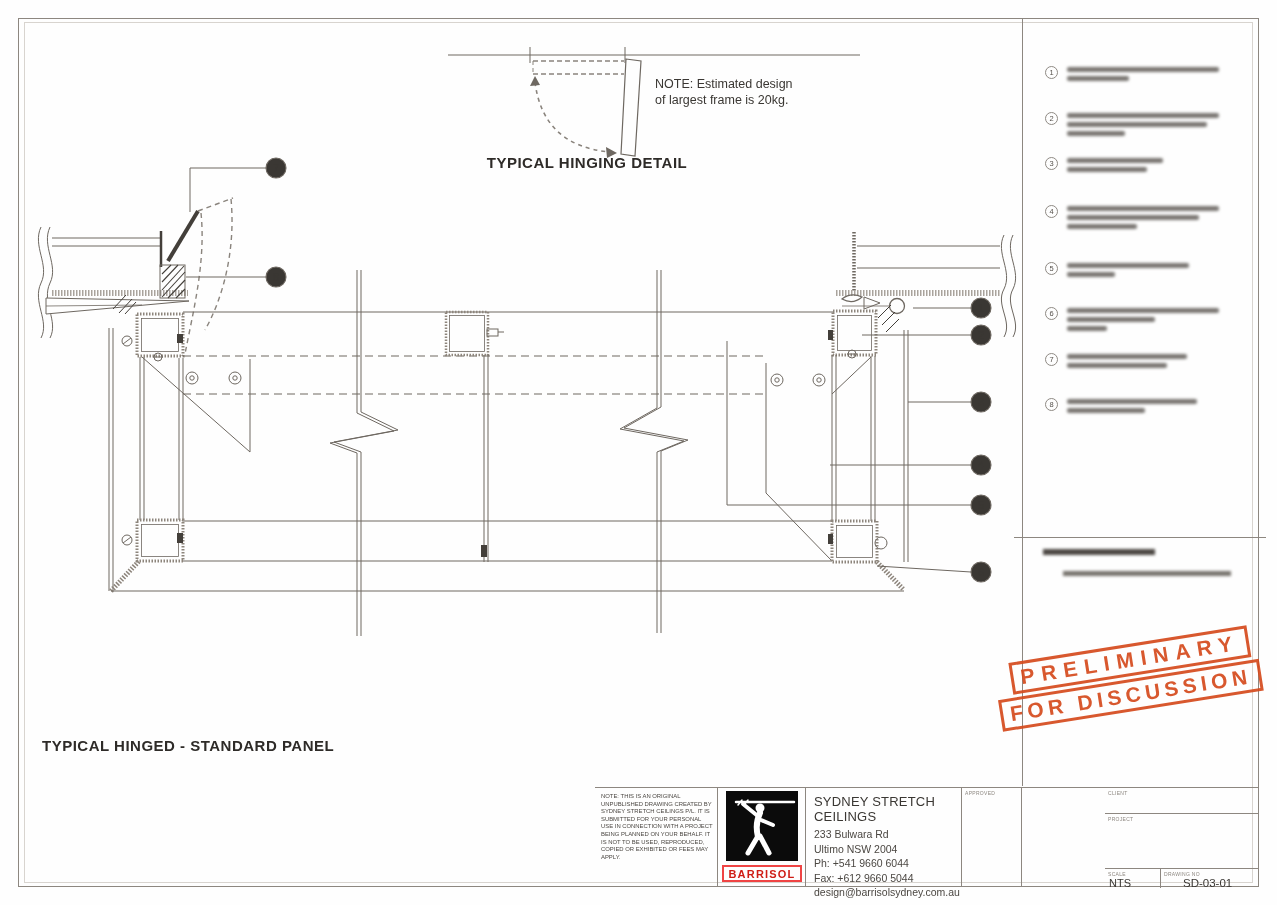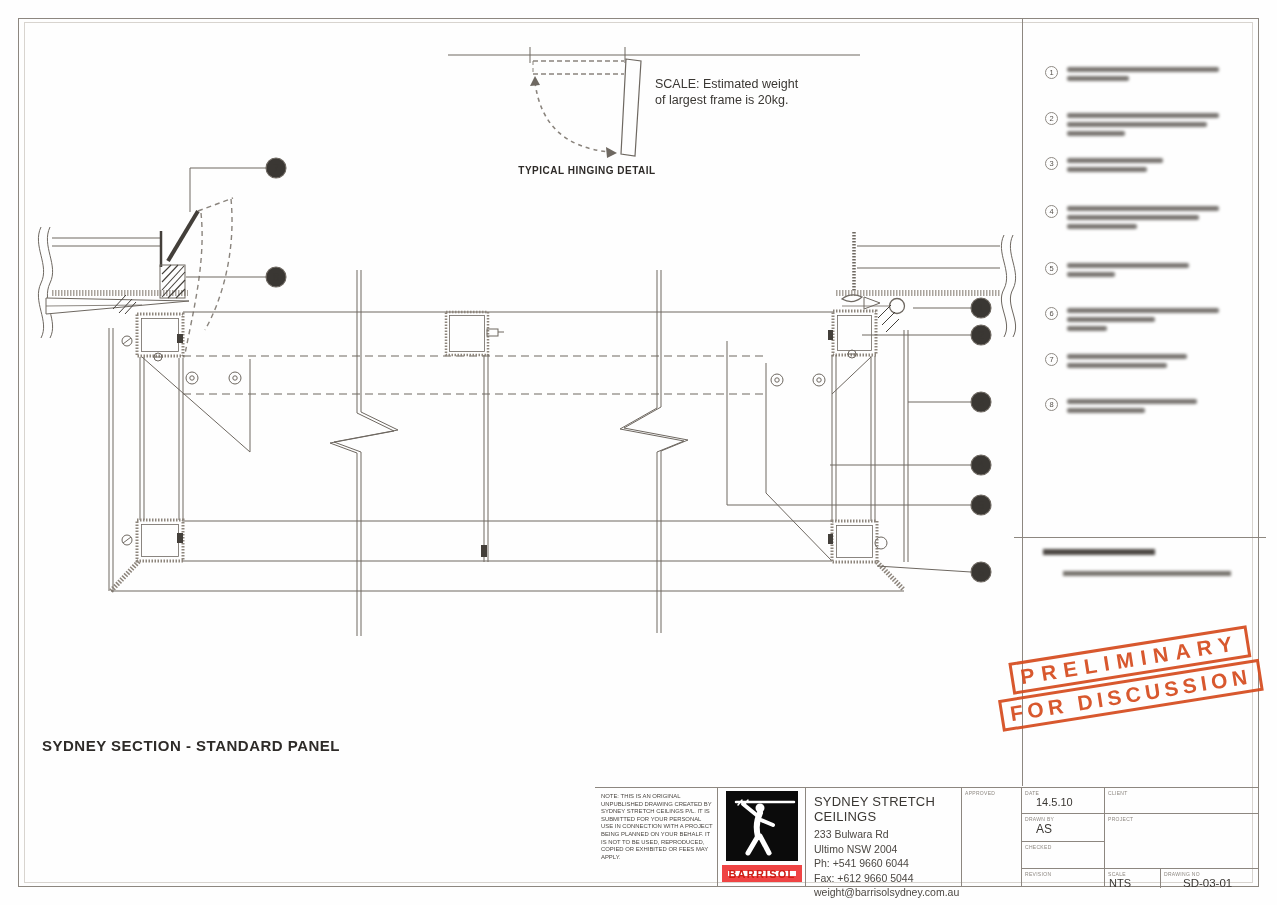--- a/index.html
+++ b/index.html
@@ -11,21 +11,21 @@
 
   
   #outer-border { left:18px; top:18px; width:1241px; height:869px; border:1.5px solid #8d8780; }
   #inner-border { left:24px; top:22px; width:1229px; height:861px; border:1px solid #d8d4cf; }
 
   
   #drawing-svg { left:0; top:0; width:1277px; height:905px; }
 
   
   .draw-label { color:#2e2b28; font-weight:bold; letter-spacing:0.5px; }
-  #hinging-title { left:447px; top:165px; width:280px; font-size:10px; text-align:center; }
+  #hinging-title { left:447px; top:154px; width:280px; font-size:15px; text-align:center; }
   #section-title { left:42px; top:737px; font-size:15px; }
   #hinge-note { left:655px; top:76px; font-size:12.5px; color:#3a3733; line-height:16px; font-weight:normal; letter-spacing:0; }
 
   
   #sidebar { left:1022px; top:19px; width:237px; height:767px; border-left:1px solid #8d8780; }
   .note-item { position:absolute; left:22px; display:flex; }
   .note-num { width:13px; height:13px; border:1px solid #8f8a84; border-radius:50%;
               font-size:7.5px; color:#55504b; display:flex; align-items:center; justify-content:center; flex:0 0 13px; }
   .note-bars { margin-left:9px; padding-top:1px; }
   .bar { height:5px; background:#57534e; border-radius:2px; margin-bottom:4px; opacity:.8; }
@@ -40,21 +40,21 @@
   #stamp-line1 { font-size:21px; letter-spacing:7px; margin-left:16px; }
   #stamp-line2 { font-size:21px; letter-spacing:4.5px; margin-top:3px; }
 
   
   #titleblock { left:595px; top:787px; width:664px; height:100px; border-top:1px solid #8d8780; font-size:10px; color:#43403c; }
   .tb-cell { position:absolute; top:0; height:100%; border-right:1px solid #8d8780; }
   .tb-label { font-size:5px; color:#8d8780; letter-spacing:.3px; padding:2px 0 0 3px; text-transform:uppercase; }
   #tb-copy { left:0; width:123px; padding:5px 4px 0 6px; font-size:5.9px; line-height:7.6px; color:#4b4742; }
   #tb-logo { left:123px; width:88px; }
   #logo-black { position:absolute; left:8px; top:3px; width:72px; height:70px; background:#0b0b0b; }
-  #logo-word { position:absolute; left:4px; top:77px; width:80px; height:17px; border:6px solid #ef4444;
+  #logo-word { position:absolute; left:4px; top:77px; width:80px; height:17px; border:2px solid #ef4444;
                color:#cf1d15; font-weight:bold; font-size:11px; letter-spacing:1.2px;
                display:flex; align-items:center; justify-content:center; }
   #tb-company { left:211px; width:156px; padding:6px 0 0 8px; }
   #company-name { font-size:13px; color:#3a3733; letter-spacing:.2px; margin-bottom:3px; }
   .company-line { font-size:10.5px; color:#4b4742; line-height:14.5px; }
   #tb-approved { left:367px; width:60px; }
   #tb-col-a { left:427px; width:83px; }
   #tb-col-b { left:510px; width:154px; border-right:none; }
   .tb-row { position:absolute; left:0; width:100%; border-bottom:1px solid #8d8780; }
   .tb-val { padding-left:14px; font-size:11px; color:#3a3733; }
@@ -249,24 +249,24 @@
         <circle cx="276" cy="168" r="10"></circle>
           <text x="276" y="172" stroke="none">7</text>
         <circle cx="276" cy="277" r="10"></circle>
           <text x="276" y="281" stroke="none">8</text>
       </g>
     </g>
   </svg>
 
   <div class="abs draw-label" id="hinging-title">TYPICAL HINGING DETAIL</div>
   <div class="abs draw-label" id="hinge-note">
-    <div>SCALE: Estimated weight</div>
+    <div>NOTE: Estimated design</div>
     <div>of largest frame is 20kg.</div>
   </div>
-  <div class="abs draw-label" id="section-title">SYDNEY SECTION - STANDARD PANEL</div>
+  <div class="abs draw-label" id="section-title">TYPICAL HINGED - STANDARD PANEL</div>
 
   <div class="abs" id="sidebar">
     <div class="note-item" style="top:47px">
       <div class="note-num">1</div>
       <div class="note-bars blurred">
           <div class="bar" style="width:152px"></div>
           <div class="bar" style="width:62px"></div>
         </div>
     </div>
     <div class="note-item" style="top:93px">
@@ -353,45 +353,27 @@
       </div>
       <div id="logo-word">BARRISOL</div>
     </div>
 
     <div class="tb-cell" id="tb-company">
       <div id="company-name">SYDNEY STRETCH CEILINGS</div>
       <div class="company-line">233 Bulwara Rd</div>
       <div class="company-line">Ultimo NSW 2004</div>
       <div class="company-line">Ph: +541 9660 6044</div>
       <div class="company-line">Fax: +612 9660 5044</div>
-      <div class="company-line">weight@barrisolsydney.com.au</div>
+      <div class="company-line">design@barrisolsydney.com.au</div>
     </div>
 
     <div class="tb-cell" id="tb-approved">
       <div class="tb-label">APPROVED</div>
     </div>
 
-    <div class="tb-cell" id="tb-col-a">
-      <div class="tb-row" style="top:0;height:26px">
-        <div class="tb-label">DATE</div>
-        <div class="tb-val">14.5.10</div>
-      </div>
-      <div class="tb-row" style="top:26px;height:28px">
-        <div class="tb-label">DRAWN BY</div>
-        <div class="tb-val" style="font-size:12px">AS</div>
-      </div>
-      <div class="tb-row" style="top:54px;height:27px">
-        <div class="tb-label">CHECKED</div>
-        <div class="tb-val"></div>
-      </div>
-      <div class="tb-row" style="top:81px;height:19px;border-bottom:none">
-        <div class="tb-label">REVISION</div>
-        <div class="tb-val"></div>
-      </div>
-    </div>
 
     <div class="tb-cell" id="tb-col-b">
       <div class="tb-row" style="top:0;height:26px">
         <div class="tb-label">CLIENT</div>
         <div class="tb-val"></div>
       </div>
       <div class="tb-row" style="top:26px;height:55px">
         <div class="tb-label">PROJECT</div>
       </div>
       <div class="tb-row" style="top:81px;height:19px;border-bottom:none">

